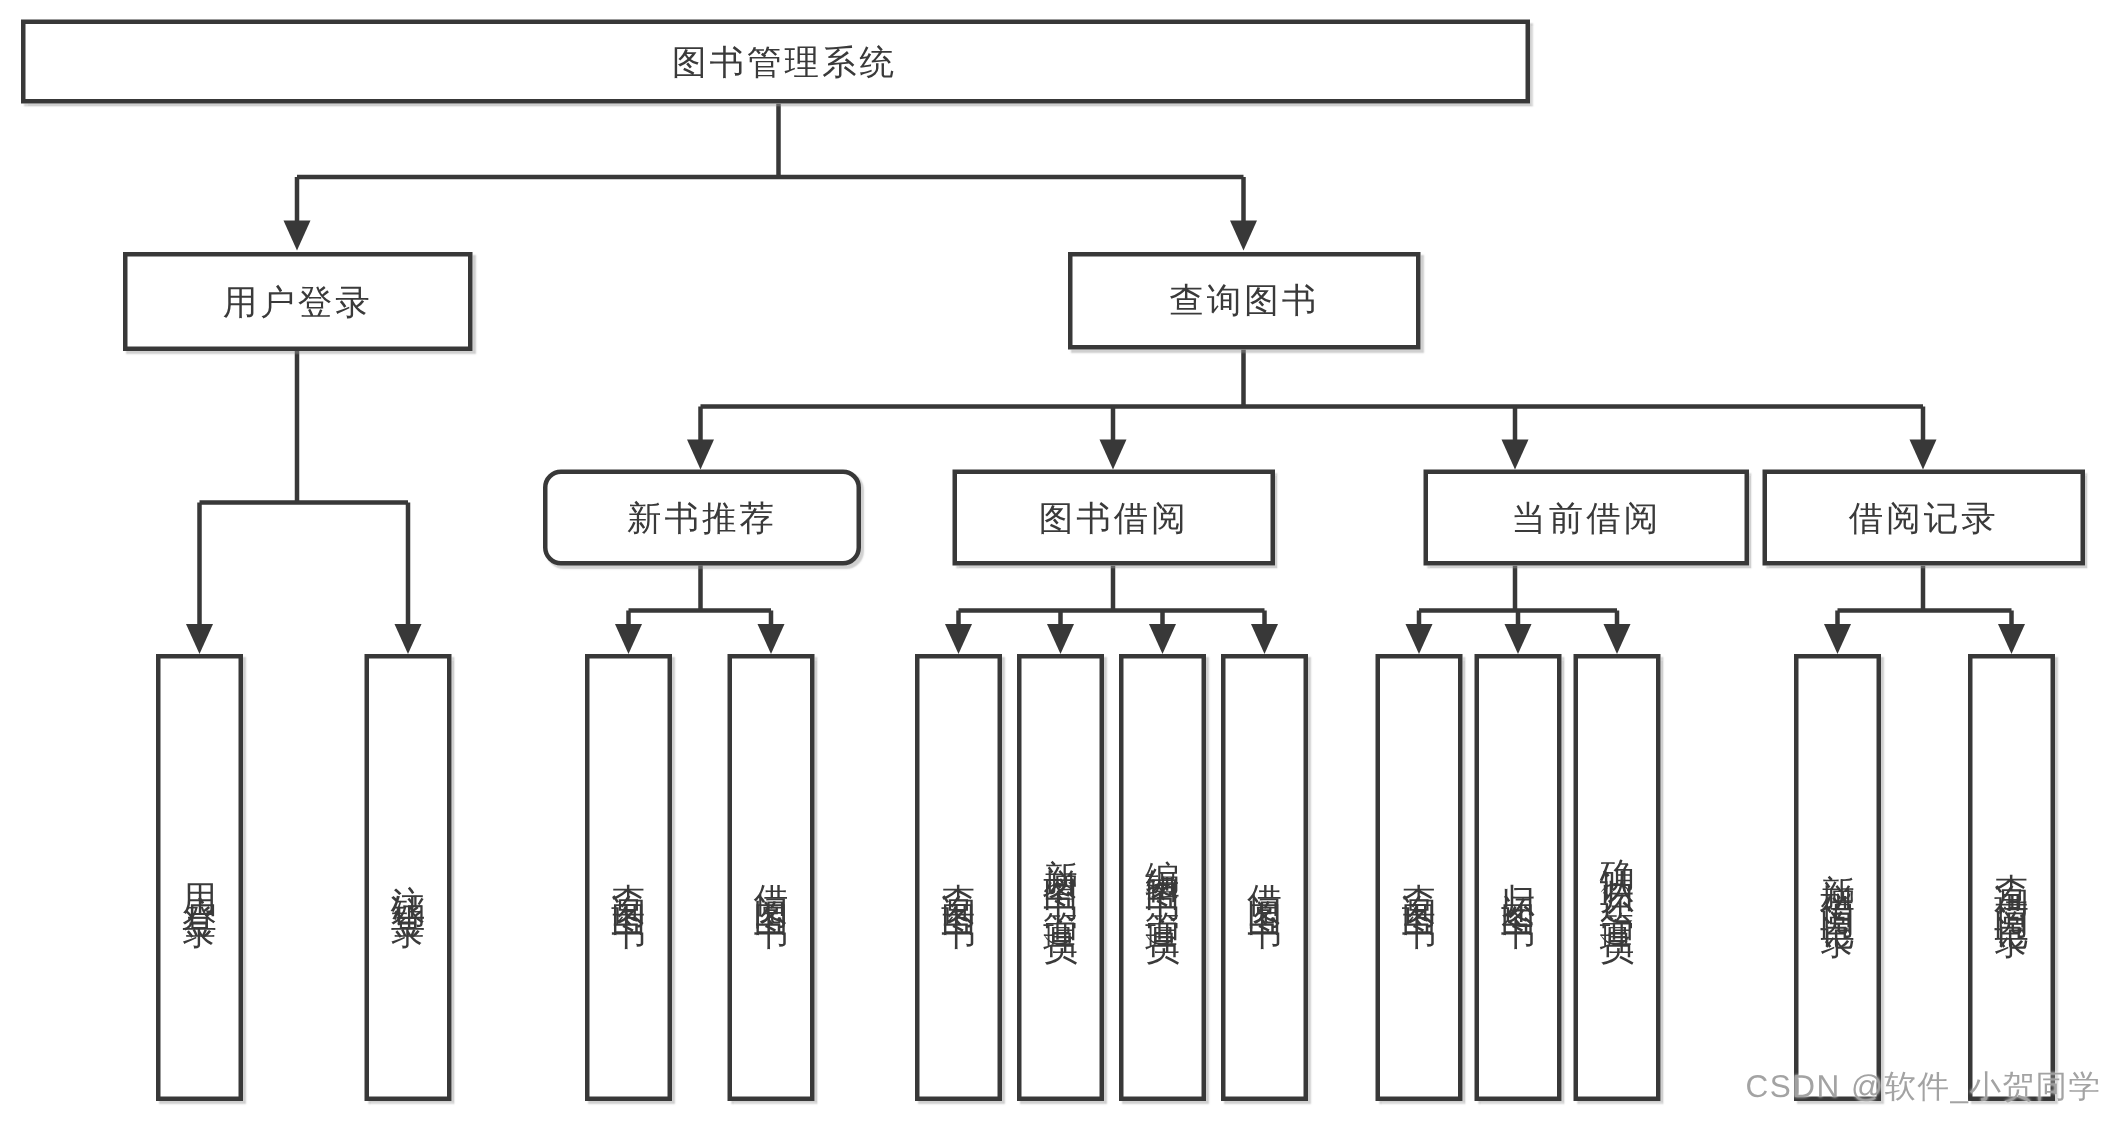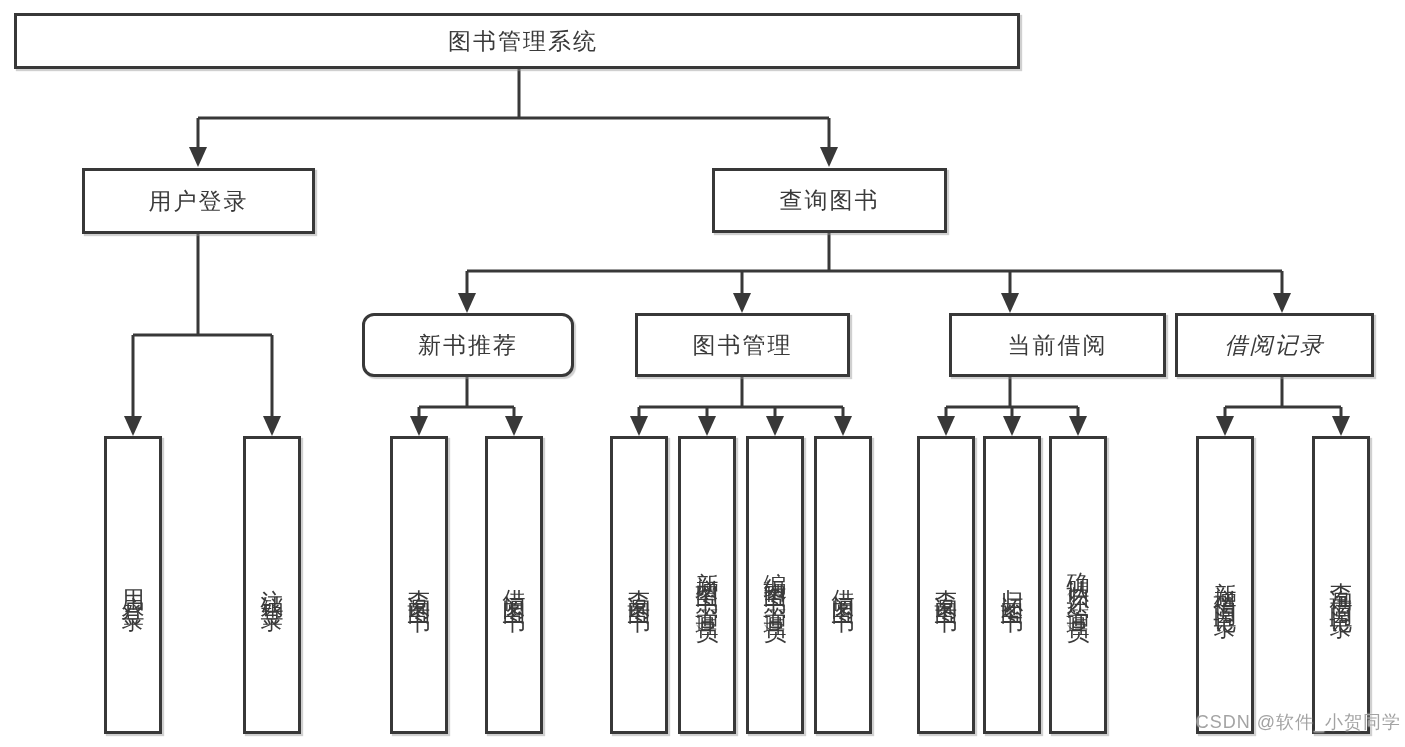--- a/index.html
+++ b/index.html
@@ -36,41 +36,41 @@
   }
   
   .n-root  {left:14px;  top:13px;  width:1006px; height:56px;padding-left:12px;}
   
   .n-l2-0  {left:82px;  top:168px; width:233px;  height:66px;}
   .n-l2-1  {left:712px; top:168px; width:235px;  height:65px;}
   
   .n-l3-0  {left:362px; top:313px; width:212px;  height:64px;border-radius:12px;}
   .n-l3-1  {left:635px; top:313px; width:215px;  height:64px;}
   .n-l3-2  {left:902px; top:313px; width:217px;  height:64px;margin-left:47px;}
-  .n-l3-3  {left:1175px;top:313px; width:199px;  height:64px;font-style:italic;}
+  .n-l3-3  {left:1175px;top:313px; width:215px;  height:64px;}
   
   .leaf    {top:436px;  width:58px; height:298px;}
   .n-lf-0  {left:104px;}
   .n-lf-1  {left:243px;}
   .n-lf-2  {left:390px;}
   .n-lf-3  {left:485px;}
   .n-lf-4  {left:610px;}
   .n-lf-5  {left:678px;}
   .n-lf-6  {left:746px;}
   .n-lf-7  {left:814px;}
   .n-lf-8  {left:917px;}
   .n-lf-9  {left:983px;}
   .n-lf-10 {left:1049px;}
   .n-lf-11 {left:1196px;}
   .n-lf-12 {left:1312px;}
   .watermark{
     position:absolute;
     right:4px;
     top:710px;
-    font-size:18px;
+    font-size:21px;
     color:rgba(158,158,158,0.95);
     letter-spacing:1px;
     text-shadow:0 0 2px #ffffff;
     white-space:nowrap;
   }
 </style>
 </head>
 <body>
 
 <div id="canvas">
@@ -126,21 +126,21 @@
     <span>用户登录</span>
   </div>
   <div class="node h n-l2-1">
     <span>查询图书</span>
   </div>
 
   <div class="node h n-l3-0">
     <span>新书推荐</span>
   </div>
   <div class="node h n-l3-1">
-    <span>图书管理</span>
+    <span>图书借阅</span>
   </div>
   <div class="node h n-l3-2">
     <span>当前借阅</span>
   </div>
   <div class="node h n-l3-3">
     <span>借阅记录</span>
   </div>
 
   <div class="node v leaf n-lf-0">
     <span>用户登录</span>

